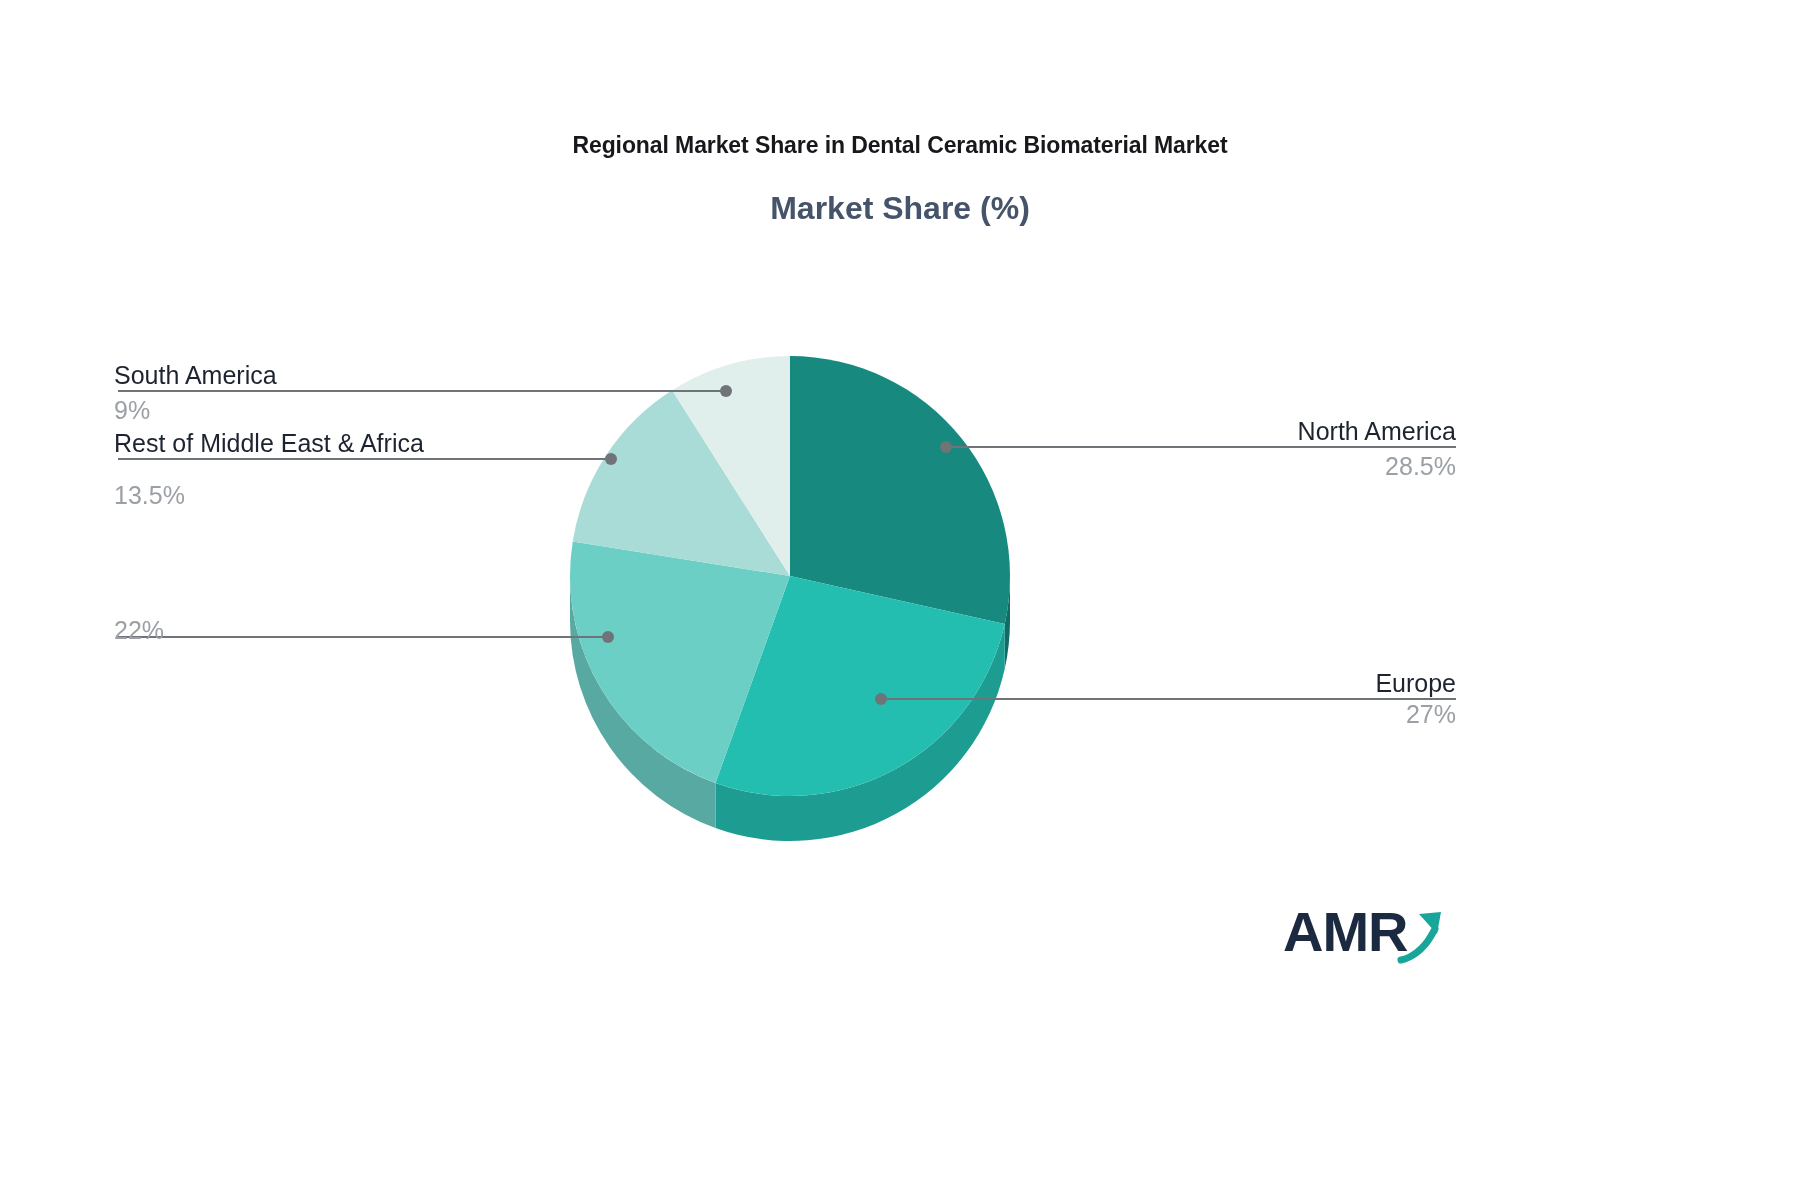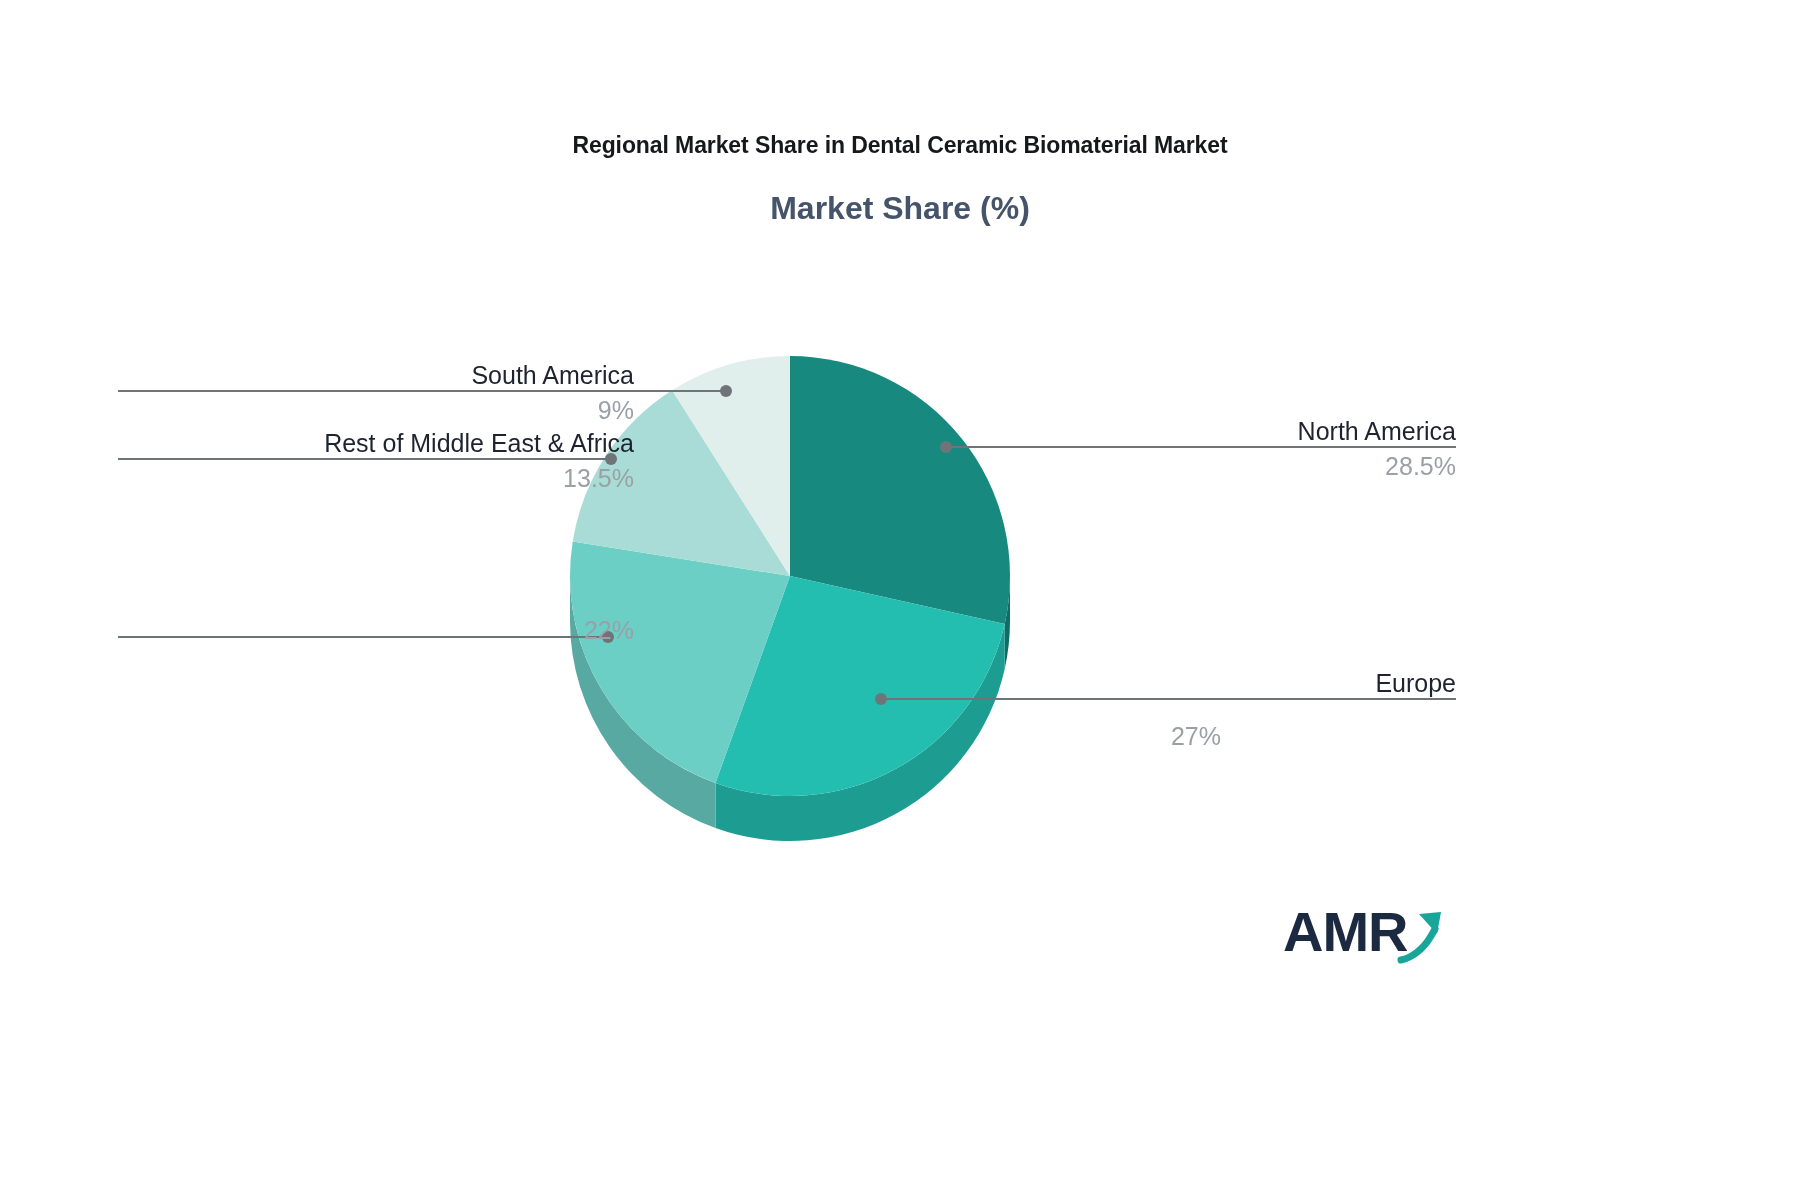--- a/index.html
+++ b/index.html
@@ -59,21 +59,21 @@
     color: #1d2330;
     white-space: nowrap;
     line-height: 30px;
   }
   .callout .cl-value {
     font-size: 25px;
     color: #9aa0a6;
     white-space: nowrap;
     line-height: 30px;
   }
-  .callout.left { text-align: right; }
+  .callout.left { text-align: left; }
   .callout.right { text-align: right; }
 
   
   #leaders {
     position: absolute;
     left: 0; top: 0;
     width: 1800px; height: 1196px;
     pointer-events: none;
   }
 
@@ -156,35 +156,35 @@
     </g>
   </svg>
 
   <div class="callout left" style="left:114px; top:360px; width:520px;">
     <div class="cl-name">South America</div>
     <div class="cl-value" style="margin-top:5px;">9%</div>
   </div>
 
   <div class="callout left" style="left:114px; top:428px; width:520px;">
     <div class="cl-name">Rest of Middle East &amp; Africa</div>
-    <div class="cl-value" style="margin-top:5px;">13.5%</div>
+    <div class="cl-value" style="margin-top:22px;">13.5%</div>
   </div>
 
   <div class="callout left" style="left:114px; top:606px; width:520px;">
     <div class="cl-value" style="margin-top:9px;">22%</div>
   </div>
 
   <div class="callout right" style="left:936px; top:416px; width:520px;">
     <div class="cl-name">North America</div>
     <div class="cl-value" style="margin-top:5px;">28.5%</div>
   </div>
 
   <div class="callout right" style="left:936px; top:668px; width:520px;">
     <div class="cl-name">Europe</div>
-    <div class="cl-value" style="margin-top:23px;text-align:center;">27%</div>
+    <div class="cl-value" style="margin-top:1px;">27%</div>
   </div>
 
   <div id="amr-logo">
     <div class="amr-text">AMR</div>
     <svg width="190" height="80" viewBox="0 0 190 80" style="position:absolute;left:0;top:0;">
       <path d="M 118 68 C 128 66 140 58 148 44 L 152 37" fill="none" stroke="#18a69a" stroke-width="7" stroke-linecap="round"></path>
       <path d="M 136 22 L 158 20 L 154 42 Z" fill="#18a69a"></path>
     </svg>
   </div>
 

